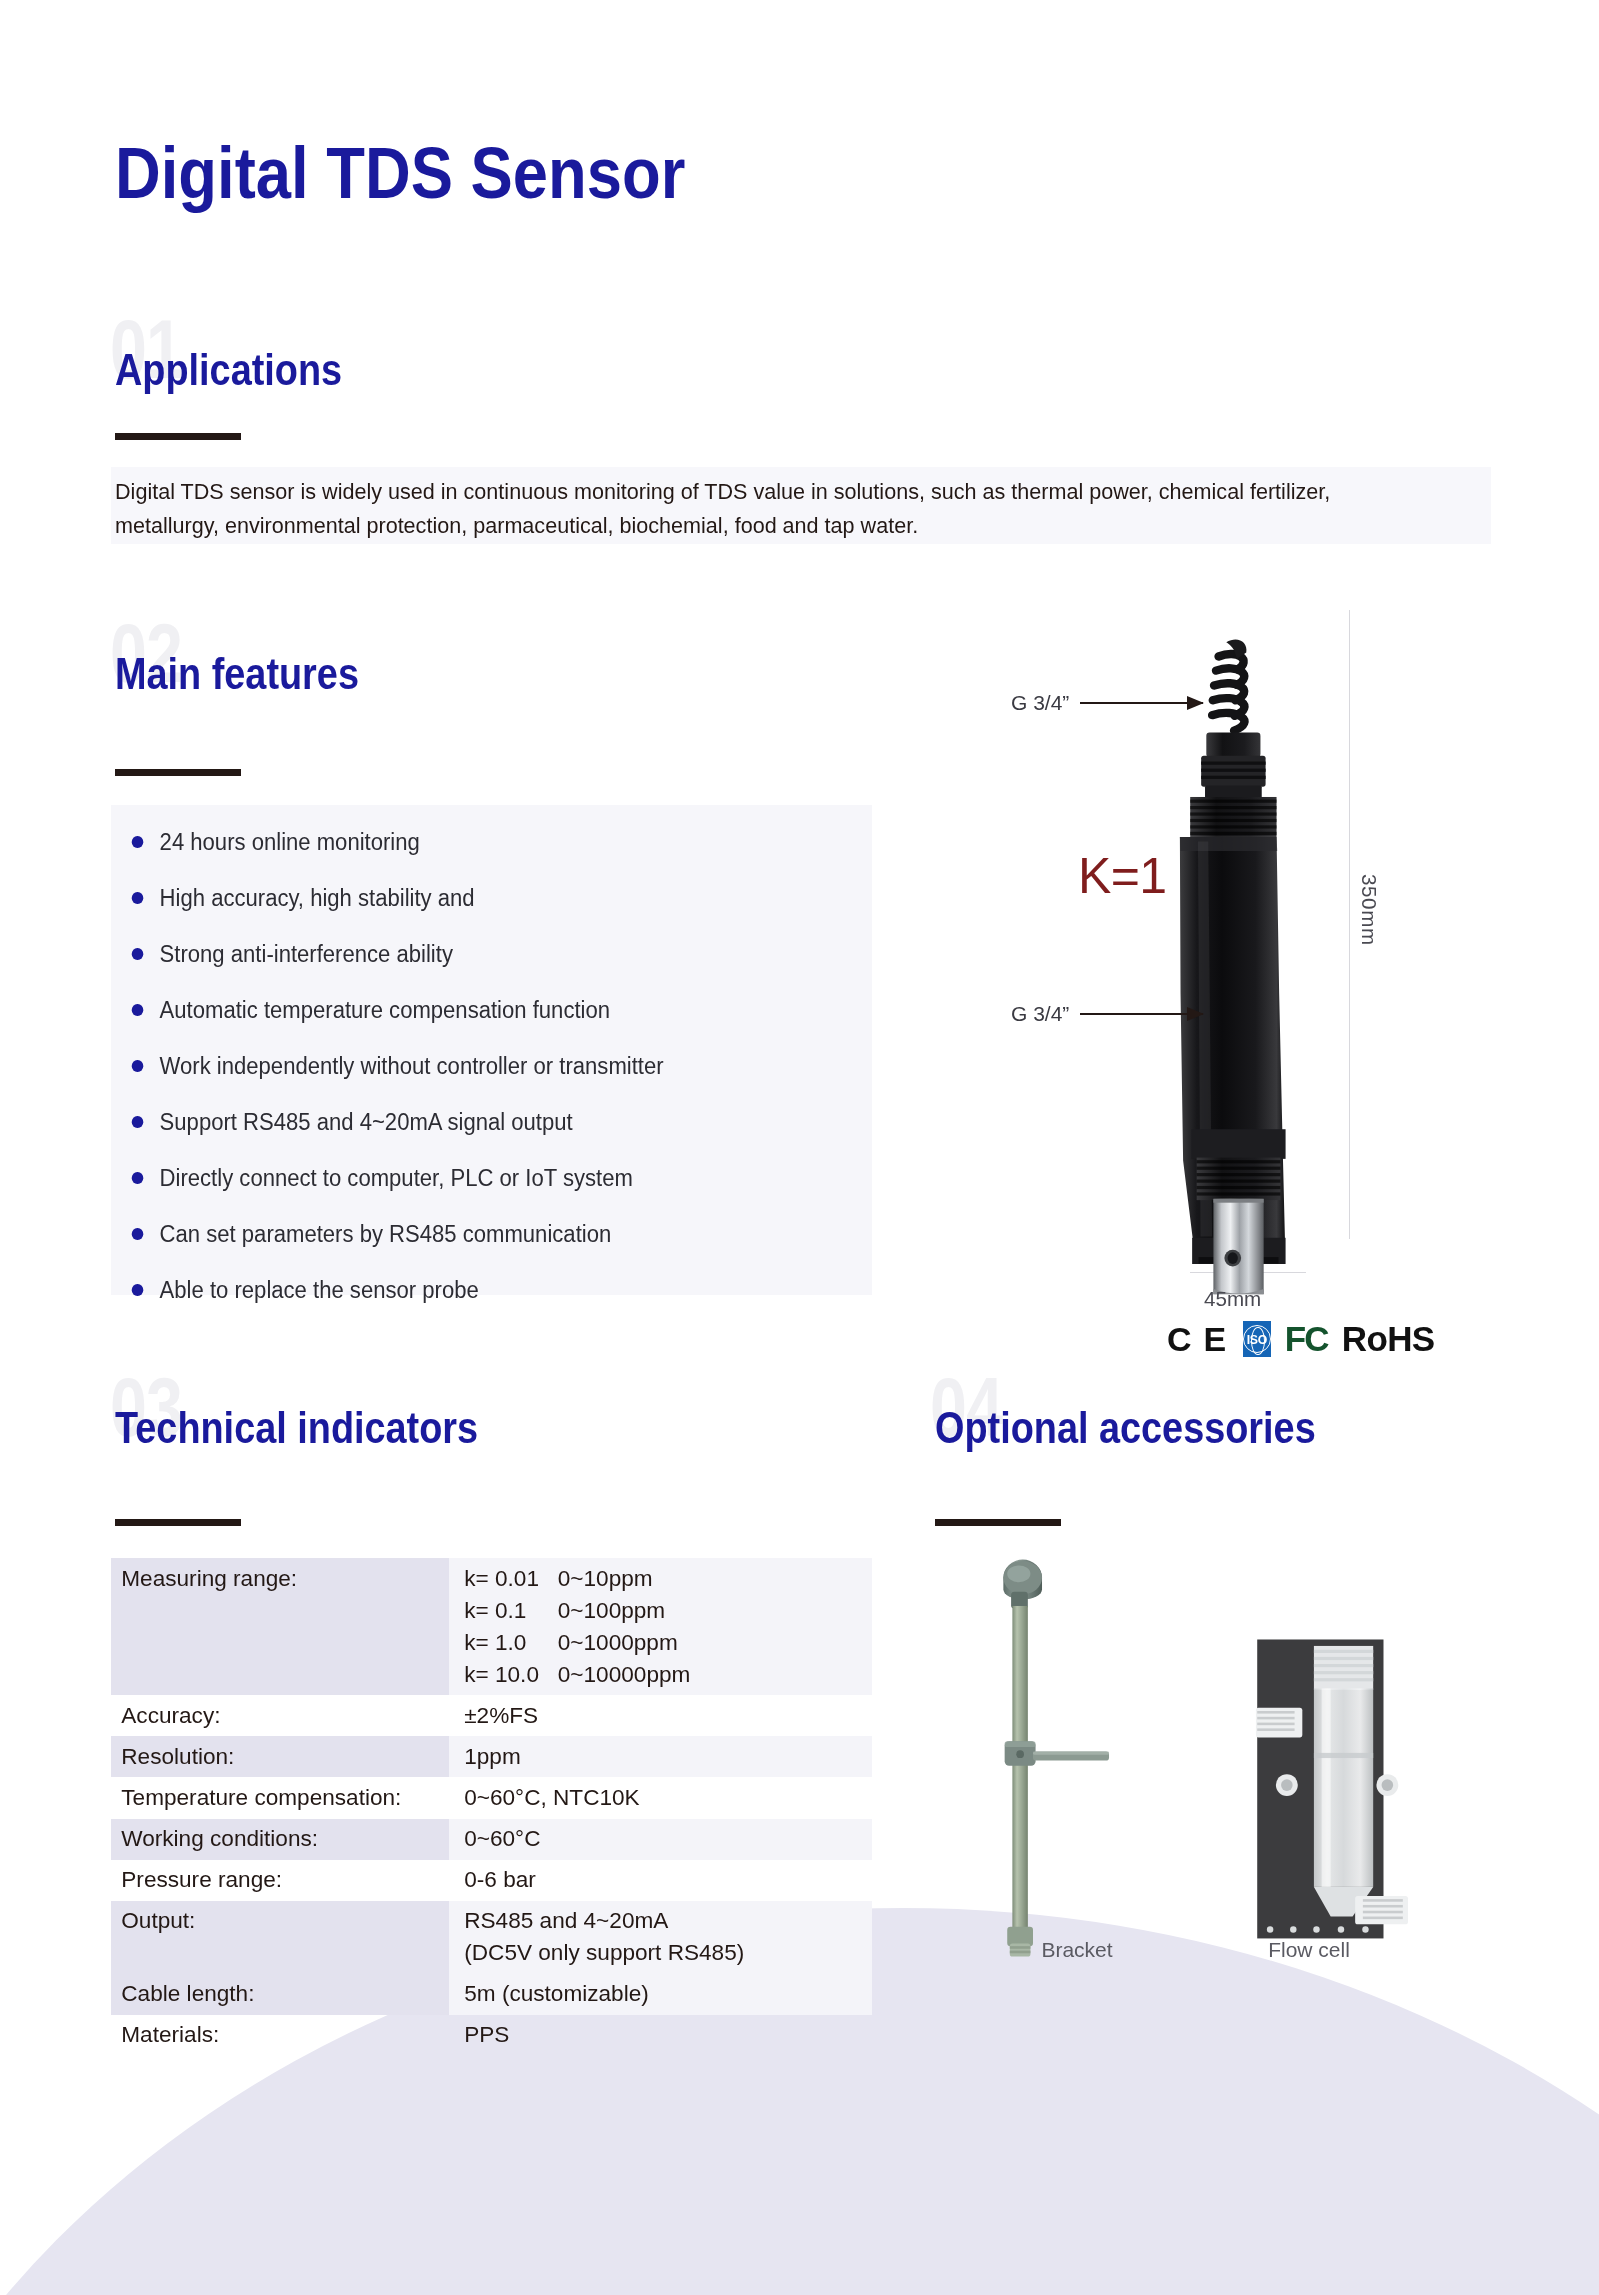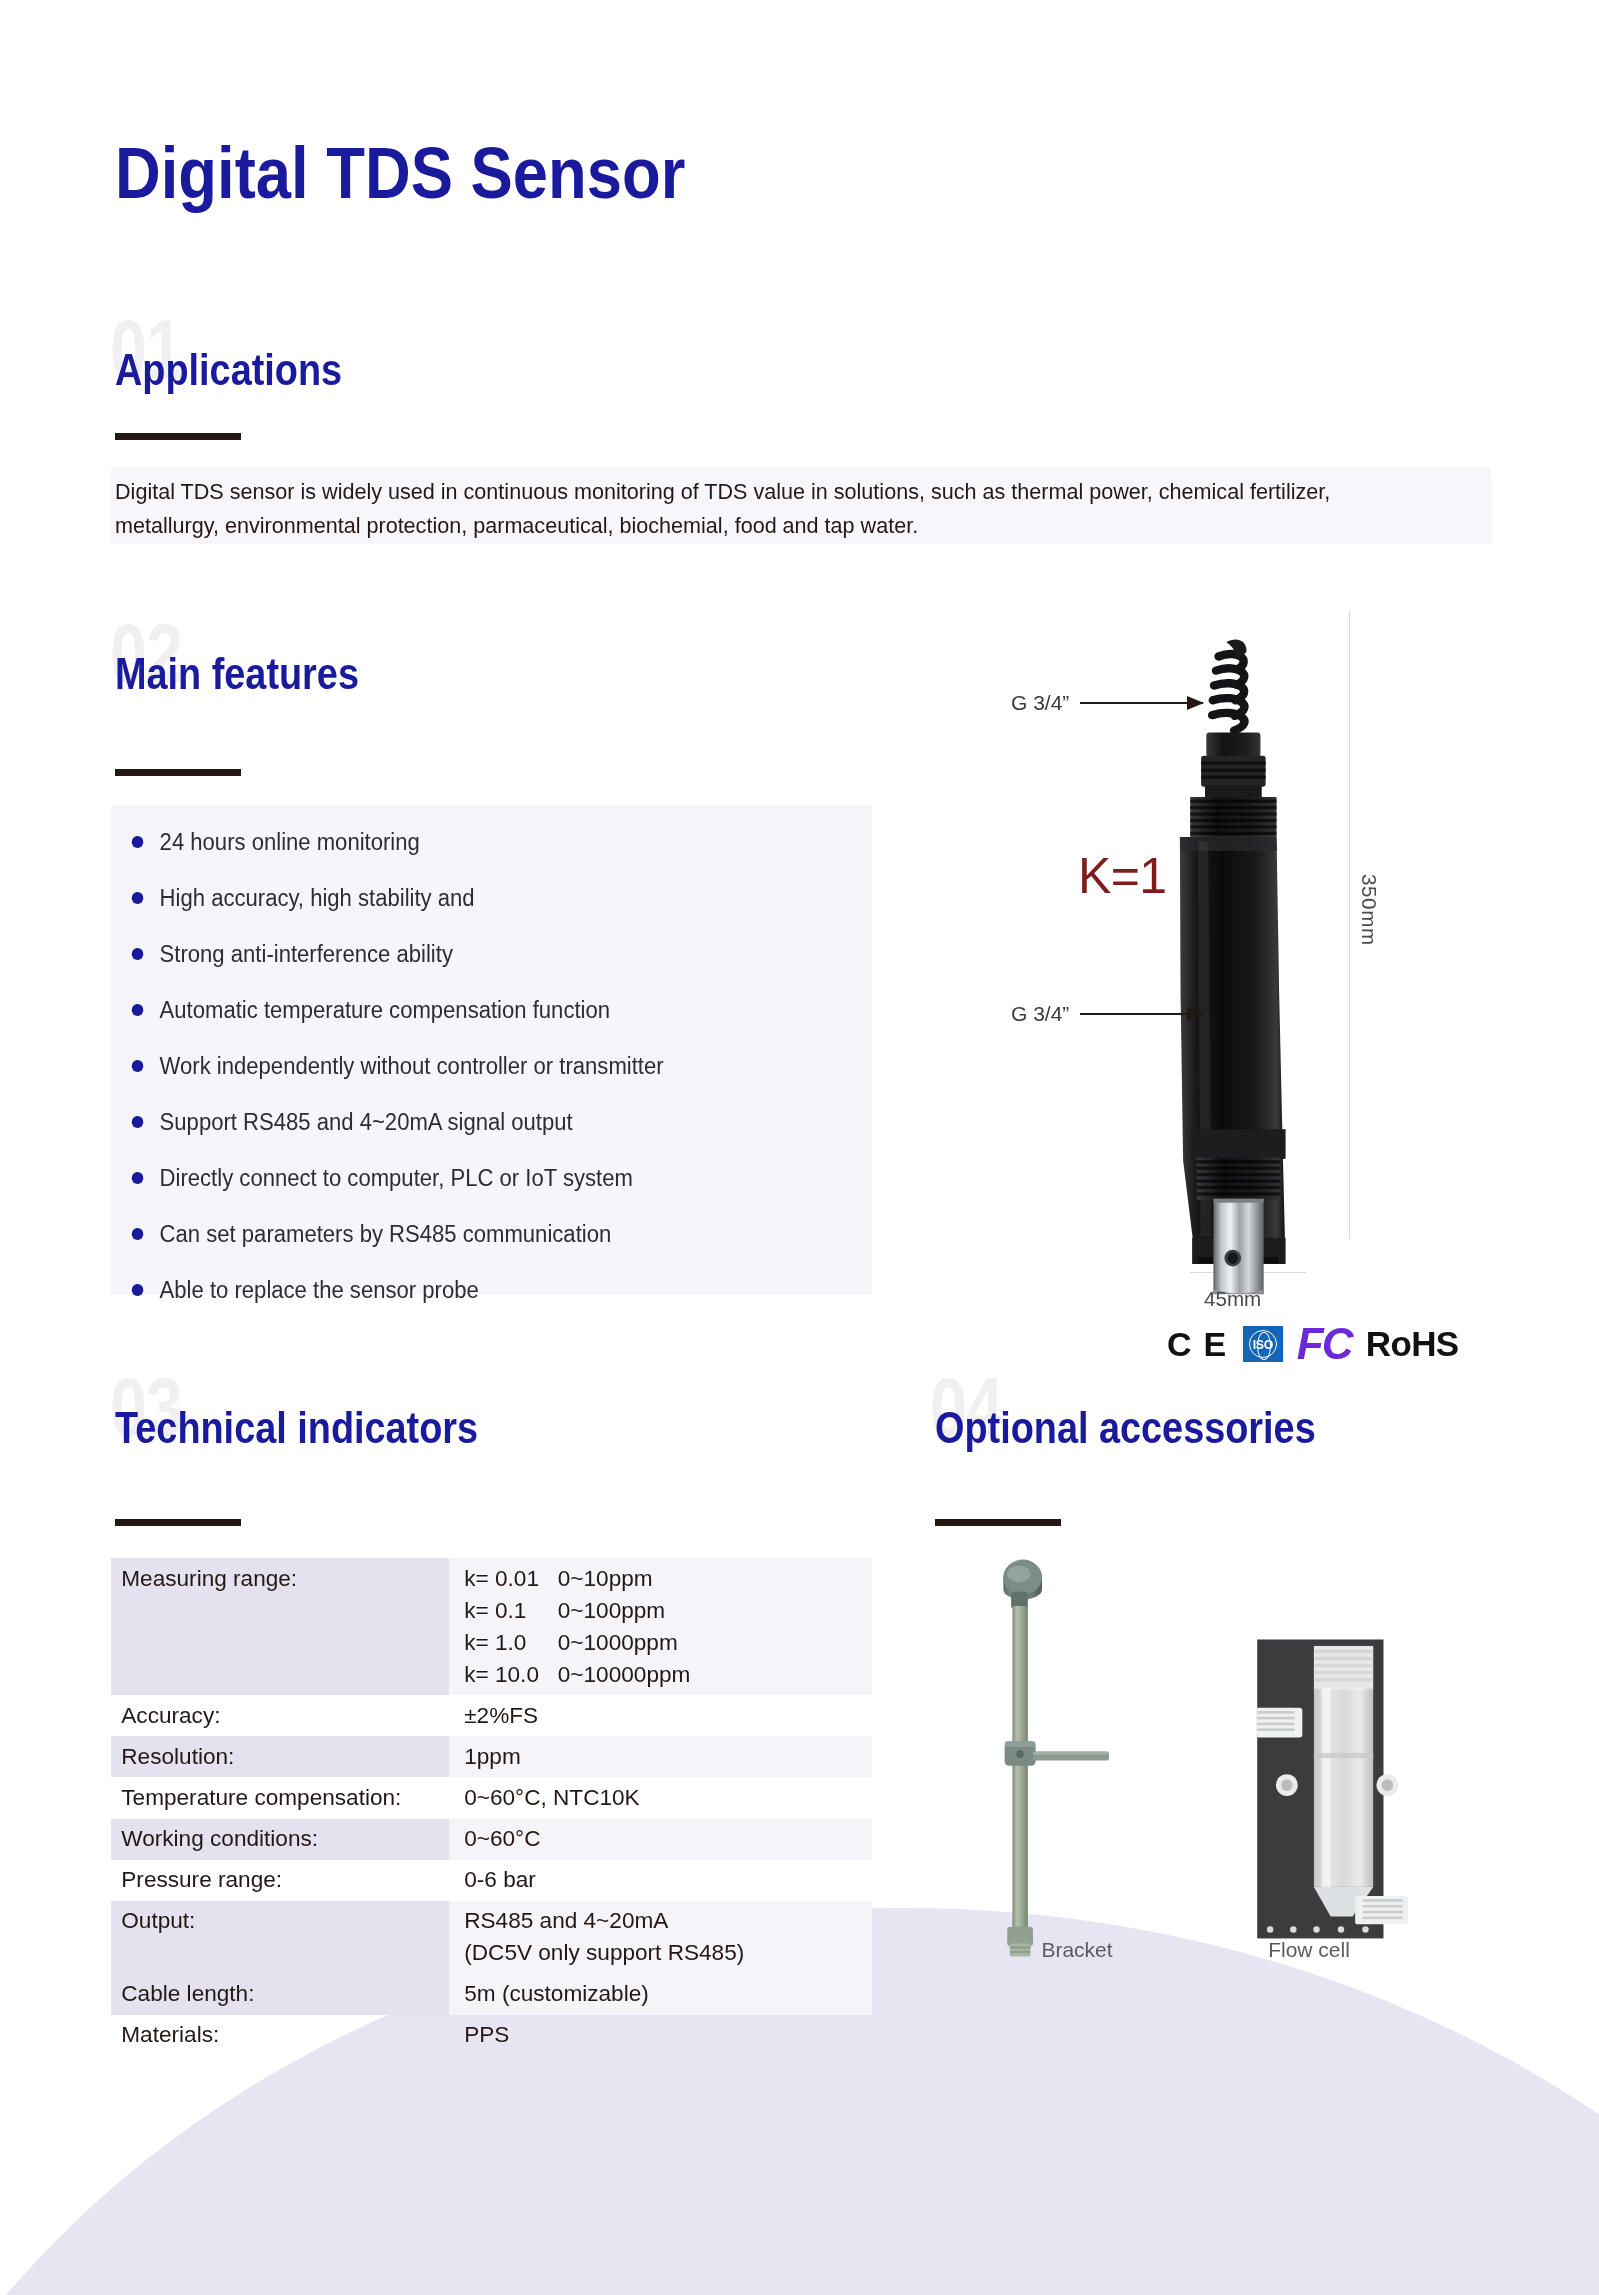--- a/index.html
+++ b/index.html
@@ -250,21 +250,21 @@
     position: absolute;
     left: 1167px;
     top: 1319px;
     display: flex;
     align-items: center;
     gap: 14px;
     z-index: 5;
   }
   .cert-ce { font-size: 34px; font-weight: 600; color: #111; letter-spacing: 2.6px; }
   .cert-iso {
-    width: 40px; height: 36px;
+    width: 28px; height: 36px;
     background: #1565b6;
     display: flex; align-items: center; justify-content: center;
     position: relative;
     text-decoration: underline;
   }
   .cert-iso .globe {
     width: 28px; height: 28px;
     border-radius: 50%;
     border: 1.3px solid #ffffff;
     position: relative;
@@ -280,21 +280,21 @@
   }
   .cert-iso .isotxt {
     position: absolute;
     left: 0; right: 0;
     top: 50%; margin-top: -5.8px;
     font-size: 12.3px; font-weight: 700; color: #ffffff;
     text-align: center;
     letter-spacing: -0.3px;
     z-index: 2;
   }
-  .cert-fc { font-size: 44px; font-weight: 700; color: #6d28d9; letter-spacing: -1.9px; font-style: italic; }
+  .cert-fc { font-size: 35px; font-weight: 700; color: #14532d; letter-spacing: -1.9px; }
   .cert-rohs { font-size: 35px; font-weight: 600; color: #111; letter-spacing: -0.6px; }
 
   
   #sec-tech { position: absolute; left: 115px; top: 1406px; }
   #rule-tech { left: 115px; top: 1519px; }
 
   .tbl {
     position: absolute;
     left: 111px;
     top: 1558px;

